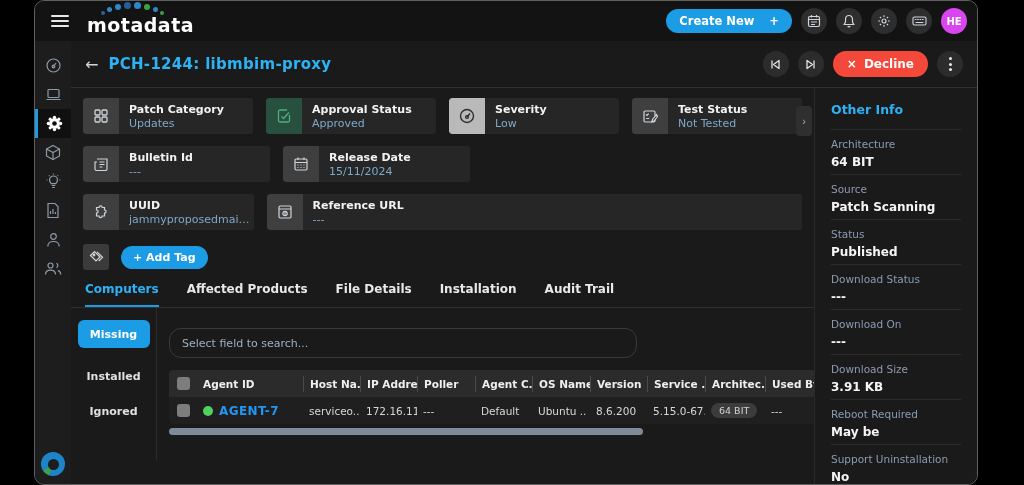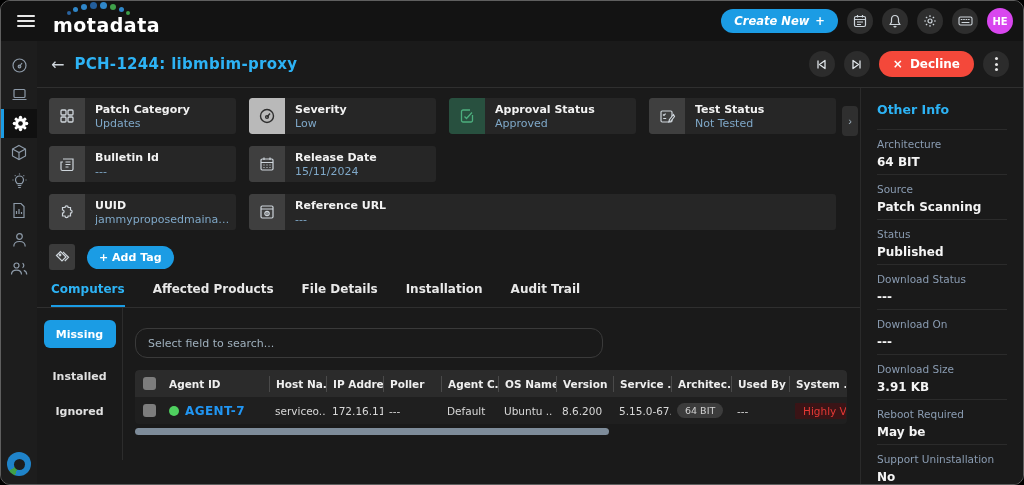--- a/index.html
+++ b/index.html
@@ -1,33 +1,33 @@
 <!DOCTYPE html>
 <html><head>
 <meta charset="utf-8">
 <style>
   * { margin:0; padding:0; box-sizing:border-box; }
   html,body { background:#000; }
   body { font-family:"DejaVu Sans","Liberation Sans",sans-serif; }
-  .app{ position:relative; width:1024px; height:485px; background:#1a1a1a;
-        border:1px solid #5f5f5f; border-radius:10px; overflow:hidden; }
+  .app{ position:relative; width:944px; height:485px; background:#1a1a1a;
+        border:1px solid #5f5f5f; border-radius:10px; overflow:hidden;margin-left:34px; }
 
   
   .topbar{ position:absolute; top:0; left:0; right:0; height:40px; background:#131313;
            display:flex; align-items:center; padding:0 10px; z-index:5; }
   .hamburger{ width:18px; display:flex; flex-direction:column; gap:3px; margin:0 10px 0 6px; cursor:pointer;}
   .hamburger span{ display:block; height:2px; background:#e8e8e8; border-radius:1px;}
   .logo{ position:relative; margin-left:8px; padding-top:10px; height:40px; }
   .logo-text{ color:#fff; font-size:19px; font-weight:bold; letter-spacing:.5px; line-height:28px;}
   .logo-dots{ position:absolute; left:12px; top:0; width:90px; height:14px;}
   .logo-dots i{ position:absolute; border-radius:50%; display:block;}
   .topbar-right{ margin-left:auto; display:flex; align-items:center; gap:9px;}
   .btn-create{ background:#1b9ce4; color:#fff; border:none; height:24px; padding:0 13px;
-               border-radius:13px; font-size:11.5px; font-weight:bold; display:flex; align-items:center; gap:6px; cursor:pointer;
-               font-family:inherit;font-style:italic;}
+               border-radius:13px; font-size:11.5px; font-weight:bold; display:flex; align-items:center; gap:15px; cursor:pointer;
+               font-family:inherit;}
   .circle-btn{ width:26px; height:26px; border-radius:50%; background:#2e2e2e; display:flex;
                align-items:center; justify-content:center; cursor:pointer; border:none;}
   .avatar{ width:26px; height:26px; border-radius:50%; background:#d946ef; color:#fff;
            font-size:10px; font-weight:bold; display:flex; align-items:center; justify-content:center; cursor:pointer;}
 
   
   .rail{ position:absolute; top:40px; left:0; bottom:0; width:36px; background:#1d1d1d; z-index:4;
          display:flex; flex-direction:column; align-items:center; padding-top:10px;}
   .rail-item{ width:36px; height:29px; display:flex; align-items:center; justify-content:center; cursor:pointer;}
   .rail-item.active{ background:#101010; border-left:3px solid #1b9ce4; }
@@ -318,42 +318,42 @@
                   <rect x="2" y="9" width="5" height="5" rx="1"></rect>
                     <rect x="9" y="9" width="5" height="5" rx="1"></rect>
                 </svg>
               </div>
               <div class="card-text">
                 <div class="card-label">Patch Category</div>
                 <div class="card-value">Updates</div>
               </div>
             </div>
             <div class="card">
+              <div class="card-icon green">
+                <svg width="16" height="16" viewBox="0 0 16 16" fill="none" stroke="#4cae7e" stroke-width="1.3">
+                  <path d="M11 2 H4 a1.5 1.5 0 0 0 -1.5 1.5 v9 A1.5 1.5 0 0 0 4 14 h8 a1.5 1.5 0 0 0 1.5 -1.5 V7"></path>
+                  <path d="M5.5 8.5 L7.5 10.5 L13 4.5"></path>
+                </svg>
+              </div>
+              <div class="card-text">
+                <div class="card-label">Approval Status</div>
+                <div class="card-value">Approved</div>
+              </div>
+            </div>
+            <div class="card">
               <div class="card-icon light">
                 <svg width="18" height="18" viewBox="0 0 18 18" fill="none" stroke="#2e2e2e" stroke-width="1.4">
                   <circle cx="9" cy="9" r="6.5"></circle>
                     <path d="M9 10 L12 6.5"></path>
                     <circle cx="9" cy="10" r="1.4"></circle>
                 </svg>
               </div>
               <div class="card-text">
                 <div class="card-label">Severity</div>
                 <div class="card-value">Low</div>
-              </div>
-            </div>
-            <div class="card">
-              <div class="card-icon green">
-                <svg width="16" height="16" viewBox="0 0 16 16" fill="none" stroke="#4cae7e" stroke-width="1.3">
-                  <path d="M11 2 H4 a1.5 1.5 0 0 0 -1.5 1.5 v9 A1.5 1.5 0 0 0 4 14 h8 a1.5 1.5 0 0 0 1.5 -1.5 V7"></path>
-                  <path d="M5.5 8.5 L7.5 10.5 L13 4.5"></path>
-                </svg>
-              </div>
-              <div class="card-text">
-                <div class="card-label">Approval Status</div>
-                <div class="card-value">Approved</div>
               </div>
             </div>
             <div class="card">
               <div class="card-icon">
                 <svg width="17" height="17" viewBox="0 0 17 17" fill="none" stroke="#cfd6dc" stroke-width="1.2">
                   <rect x="2" y="3" width="11" height="11" rx="1.2"></rect>
                   <path d="M4 6.5 l1 1 l1.6 -1.8 M4.2 10.5 h3"></path>
                   <path d="M14.5 6.5 L10.5 11.5 L9.8 13.8 L12 13 L15.5 8.5 Z" fill="#3f3f3f"></path>
                 </svg>
               </div>

